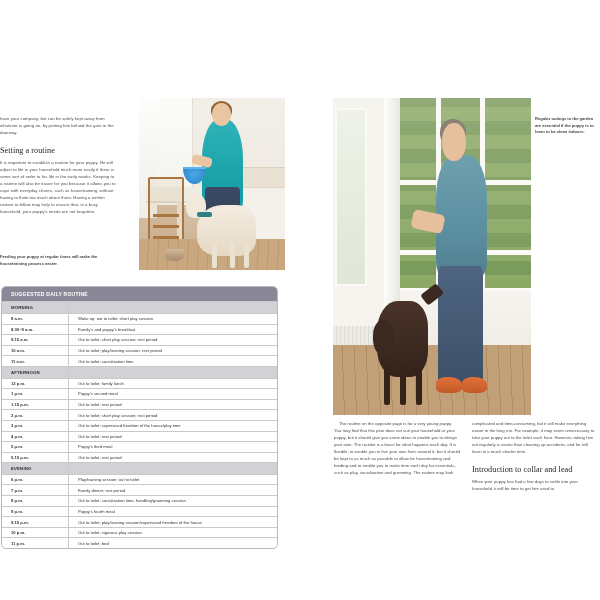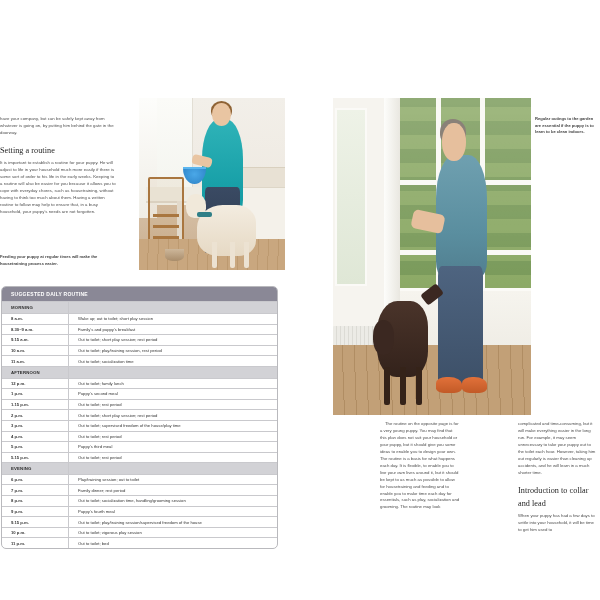--- a/index.html
+++ b/index.html
@@ -142,21 +142,20 @@
     left: 4px; top: 323px;
     width: 264px;
     display: flex;
     gap: 12px;
   }
   .r-col {
     width: 126px;
     font-size: 4.3px;
     line-height: 1.62;
     color: #4b4b4b;
-    margin-left: 46px;
   }
   .r-col p { margin: 0 0 0 0; }
   .indent { text-indent: 5px; }
 
   
   .scene { position: absolute; left:0; top:0; right:0; bottom:0; }
 
   
   .kitchen-bg {
     background:

